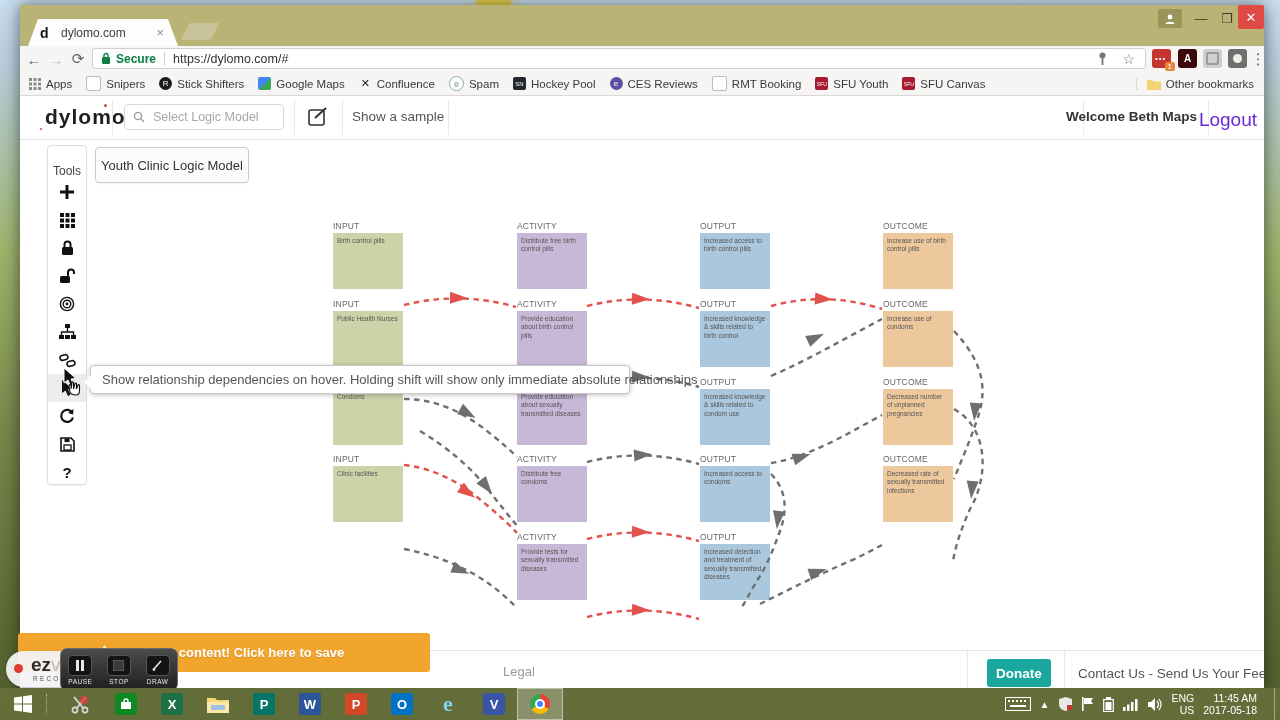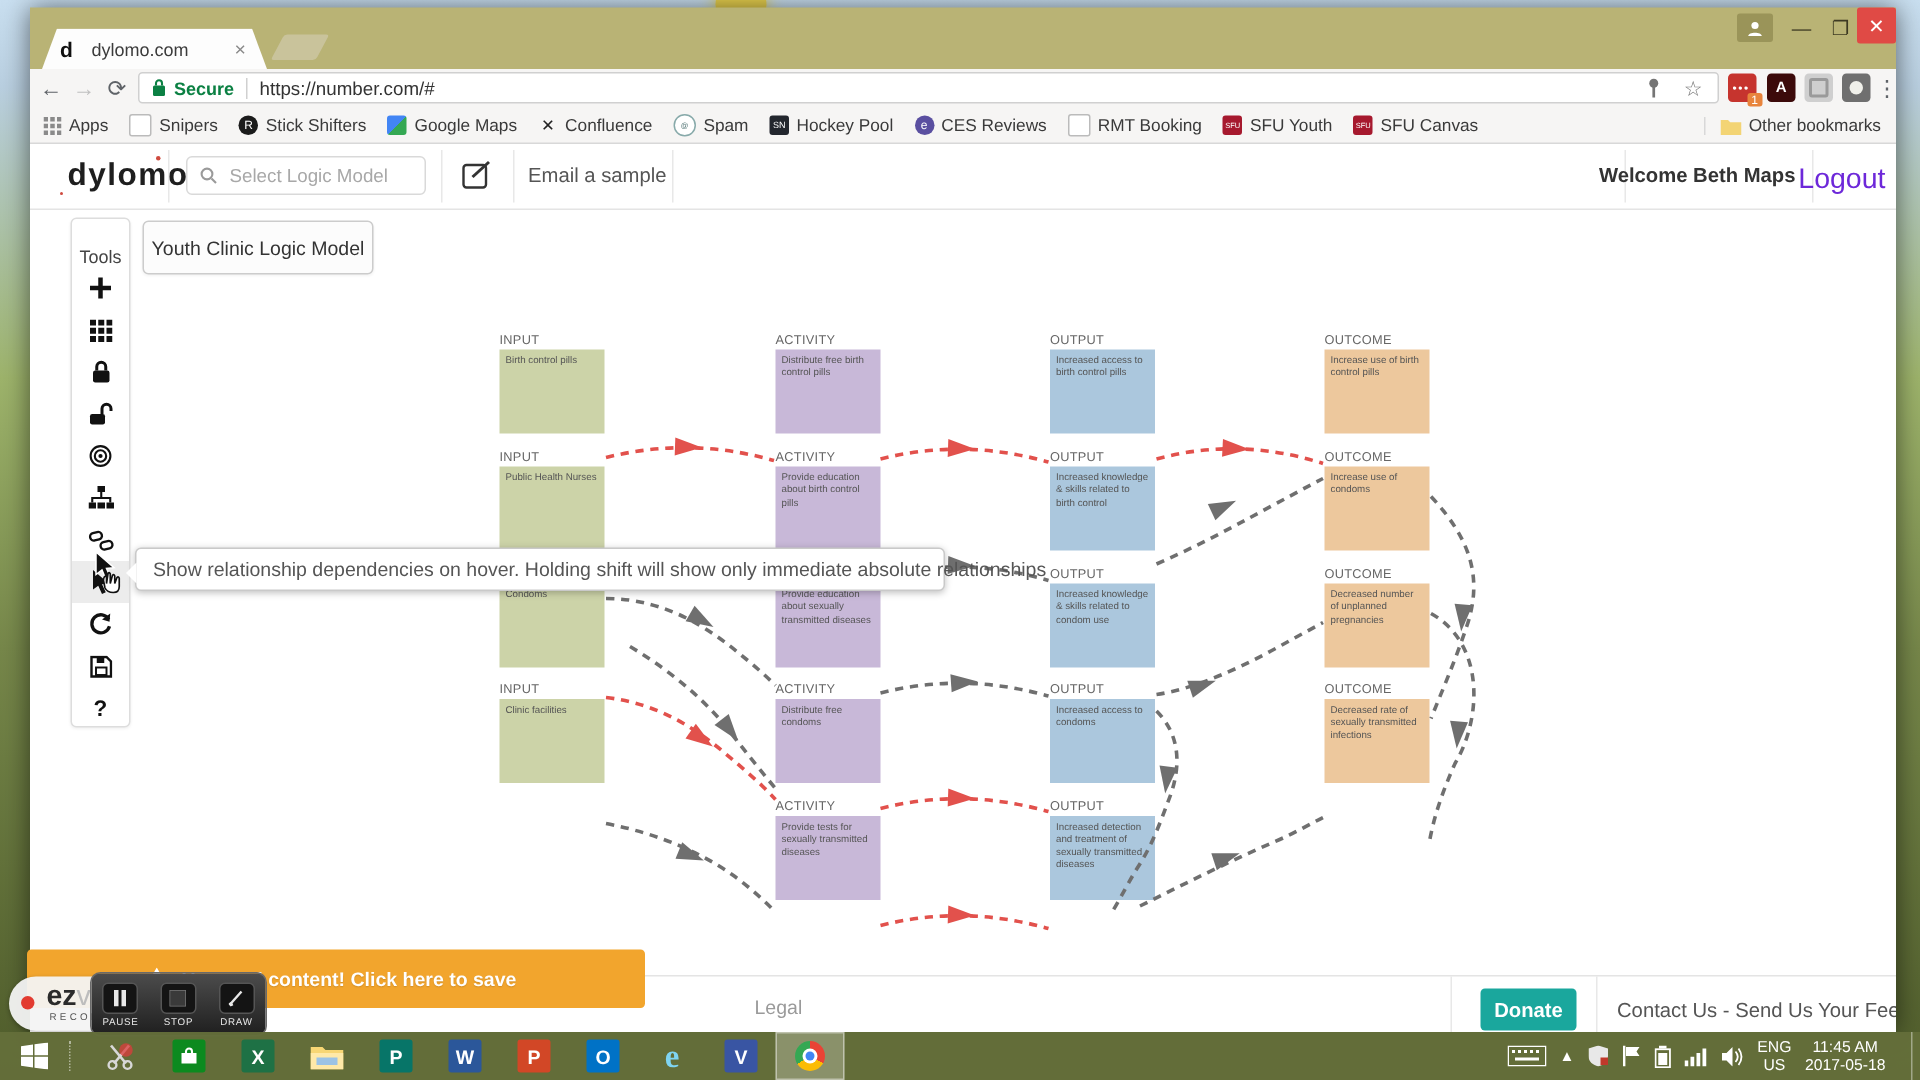--- a/index.html
+++ b/index.html
@@ -78,21 +78,21 @@
   .ezbtn{width:33px;text-align:center}
   .ezbtn .icobox{width:22px;height:19px;margin:0 auto;background:#141414;border:1px solid #555;border-radius:4px;display:flex;align-items:center;justify-content:center}
   .ezbtn .lbl{font-size:6.5px;color:#e8e8e8;letter-spacing:.5px;margin-top:2px}
   
   #taskbar{position:absolute;left:0;top:688px;width:1280px;height:32px;background:rgba(100,110,58,.96);z-index:9;display:flex;align-items:center}
   .tbslot{width:46px;height:32px;display:flex;align-items:center;justify-content:center;flex:0 0 auto}
   .appsq{width:22px;height:22px;border-radius:2px;display:flex;align-items:center;justify-content:center;color:#fff;font-weight:bold;font-size:13px}
   #chromeSlot{background:rgba(255,255,255,.25);border:1px solid rgba(255,255,255,.45);box-sizing:border-box}
   #tray{margin-left:auto;display:flex;align-items:center;gap:9px;color:#fff;height:32px}
   .trayic{display:flex;align-items:center;justify-content:center}
-  .trtxt{font-size:10.5px;line-height:12px;text-align:center}
+  .trtxt{font-size:10.5px;line-height:12px;text-align:right}
   #showdesk{width:5px;height:32px;border-left:1px solid rgba(255,255,255,.4);margin-left:8px}
   #sun{position:absolute;left:477px;top:-12px;width:34px;height:30px;border-radius:50%;background:#e8d14e;box-shadow:0 0 12px #e8d14e;z-index:0}
 </style>
 </head>
 <body>
 
 <div id="stage">
   <div id="sun"></div>
 
   <div id="win">
@@ -119,21 +119,21 @@
       <div class="navic" style="left:4px">←</div>
       <div class="navic" style="left:26px;color:#c0c0c0">→</div>
       <div class="navic" style="left:48px">⟳</div>
       <div id="omnibox">
         <svg width="10" height="13" viewBox="0 0 10 13">
             <rect x="1" y="5" width="8" height="7" rx="1" fill="#0b8043"></rect>
             <path d="M3 5 V3.5 A2 2 0 0 1 7 3.5 V5" stroke="#0b8043" stroke-width="1.4" fill="none"></path>
           </svg>
         <span class="secure">Secure</span>
         <span class="sep"></span>
-        <span class="url">https://number.com/#</span>
+        <span class="url">https://dylomo.com/#</span>
         <span style="margin-left:auto;margin-right:10px;display:flex;gap:14px;align-items:center">
           <svg width="11" height="14" viewBox="0 0 11 14">
               <circle cx="5.5" cy="3.5" r="3" fill="#757575"></circle>
               <rect x="4.6" y="6" width="1.8" height="7" fill="#757575"></rect>
             </svg>
           <span style="color:#757575;font-size:14px">☆</span>
         </span>
       </div>
       <div class="extic" style="left:1132px;background:#c6342e">
         <span style="position:absolute;left:3px;top:5px;color:#fff;font-size:8px;letter-spacing:1px">•••</span>
@@ -230,21 +230,21 @@
           <input type="text" placeholder="Select Logic Model" style="">
         </div>
         <div class="vdiv" style="left:274px"></div>
         <div style="position:absolute;left:288px;top:11px">
           <svg width="21" height="20" viewBox="0 0 21 20">
               <rect x="1" y="3" width="15" height="15" rx="2" fill="none" stroke="#333" stroke-width="1.6"></rect>
               <line x1="7" y1="11" x2="18" y2="1" stroke="#333" stroke-width="2"></line>
             </svg>
         </div>
         <div class="vdiv" style="left:322px"></div>
-        <div id="loadsample">Email a sample</div>
+        <div id="loadsample">Show a sample</div>
         <div class="vdiv" style="left:428px"></div>
         <div class="vdiv" style="right:180px;left:auto"></div>
         <div id="welcome">Welcome Beth Maps</div>
         <div class="vdiv" style="right:55px;left:auto"></div>
         <div id="logout">Logout</div>
       </div>
 
       <div id="tools">
         <div class="title">Tools</div>
         <div class="tool">

